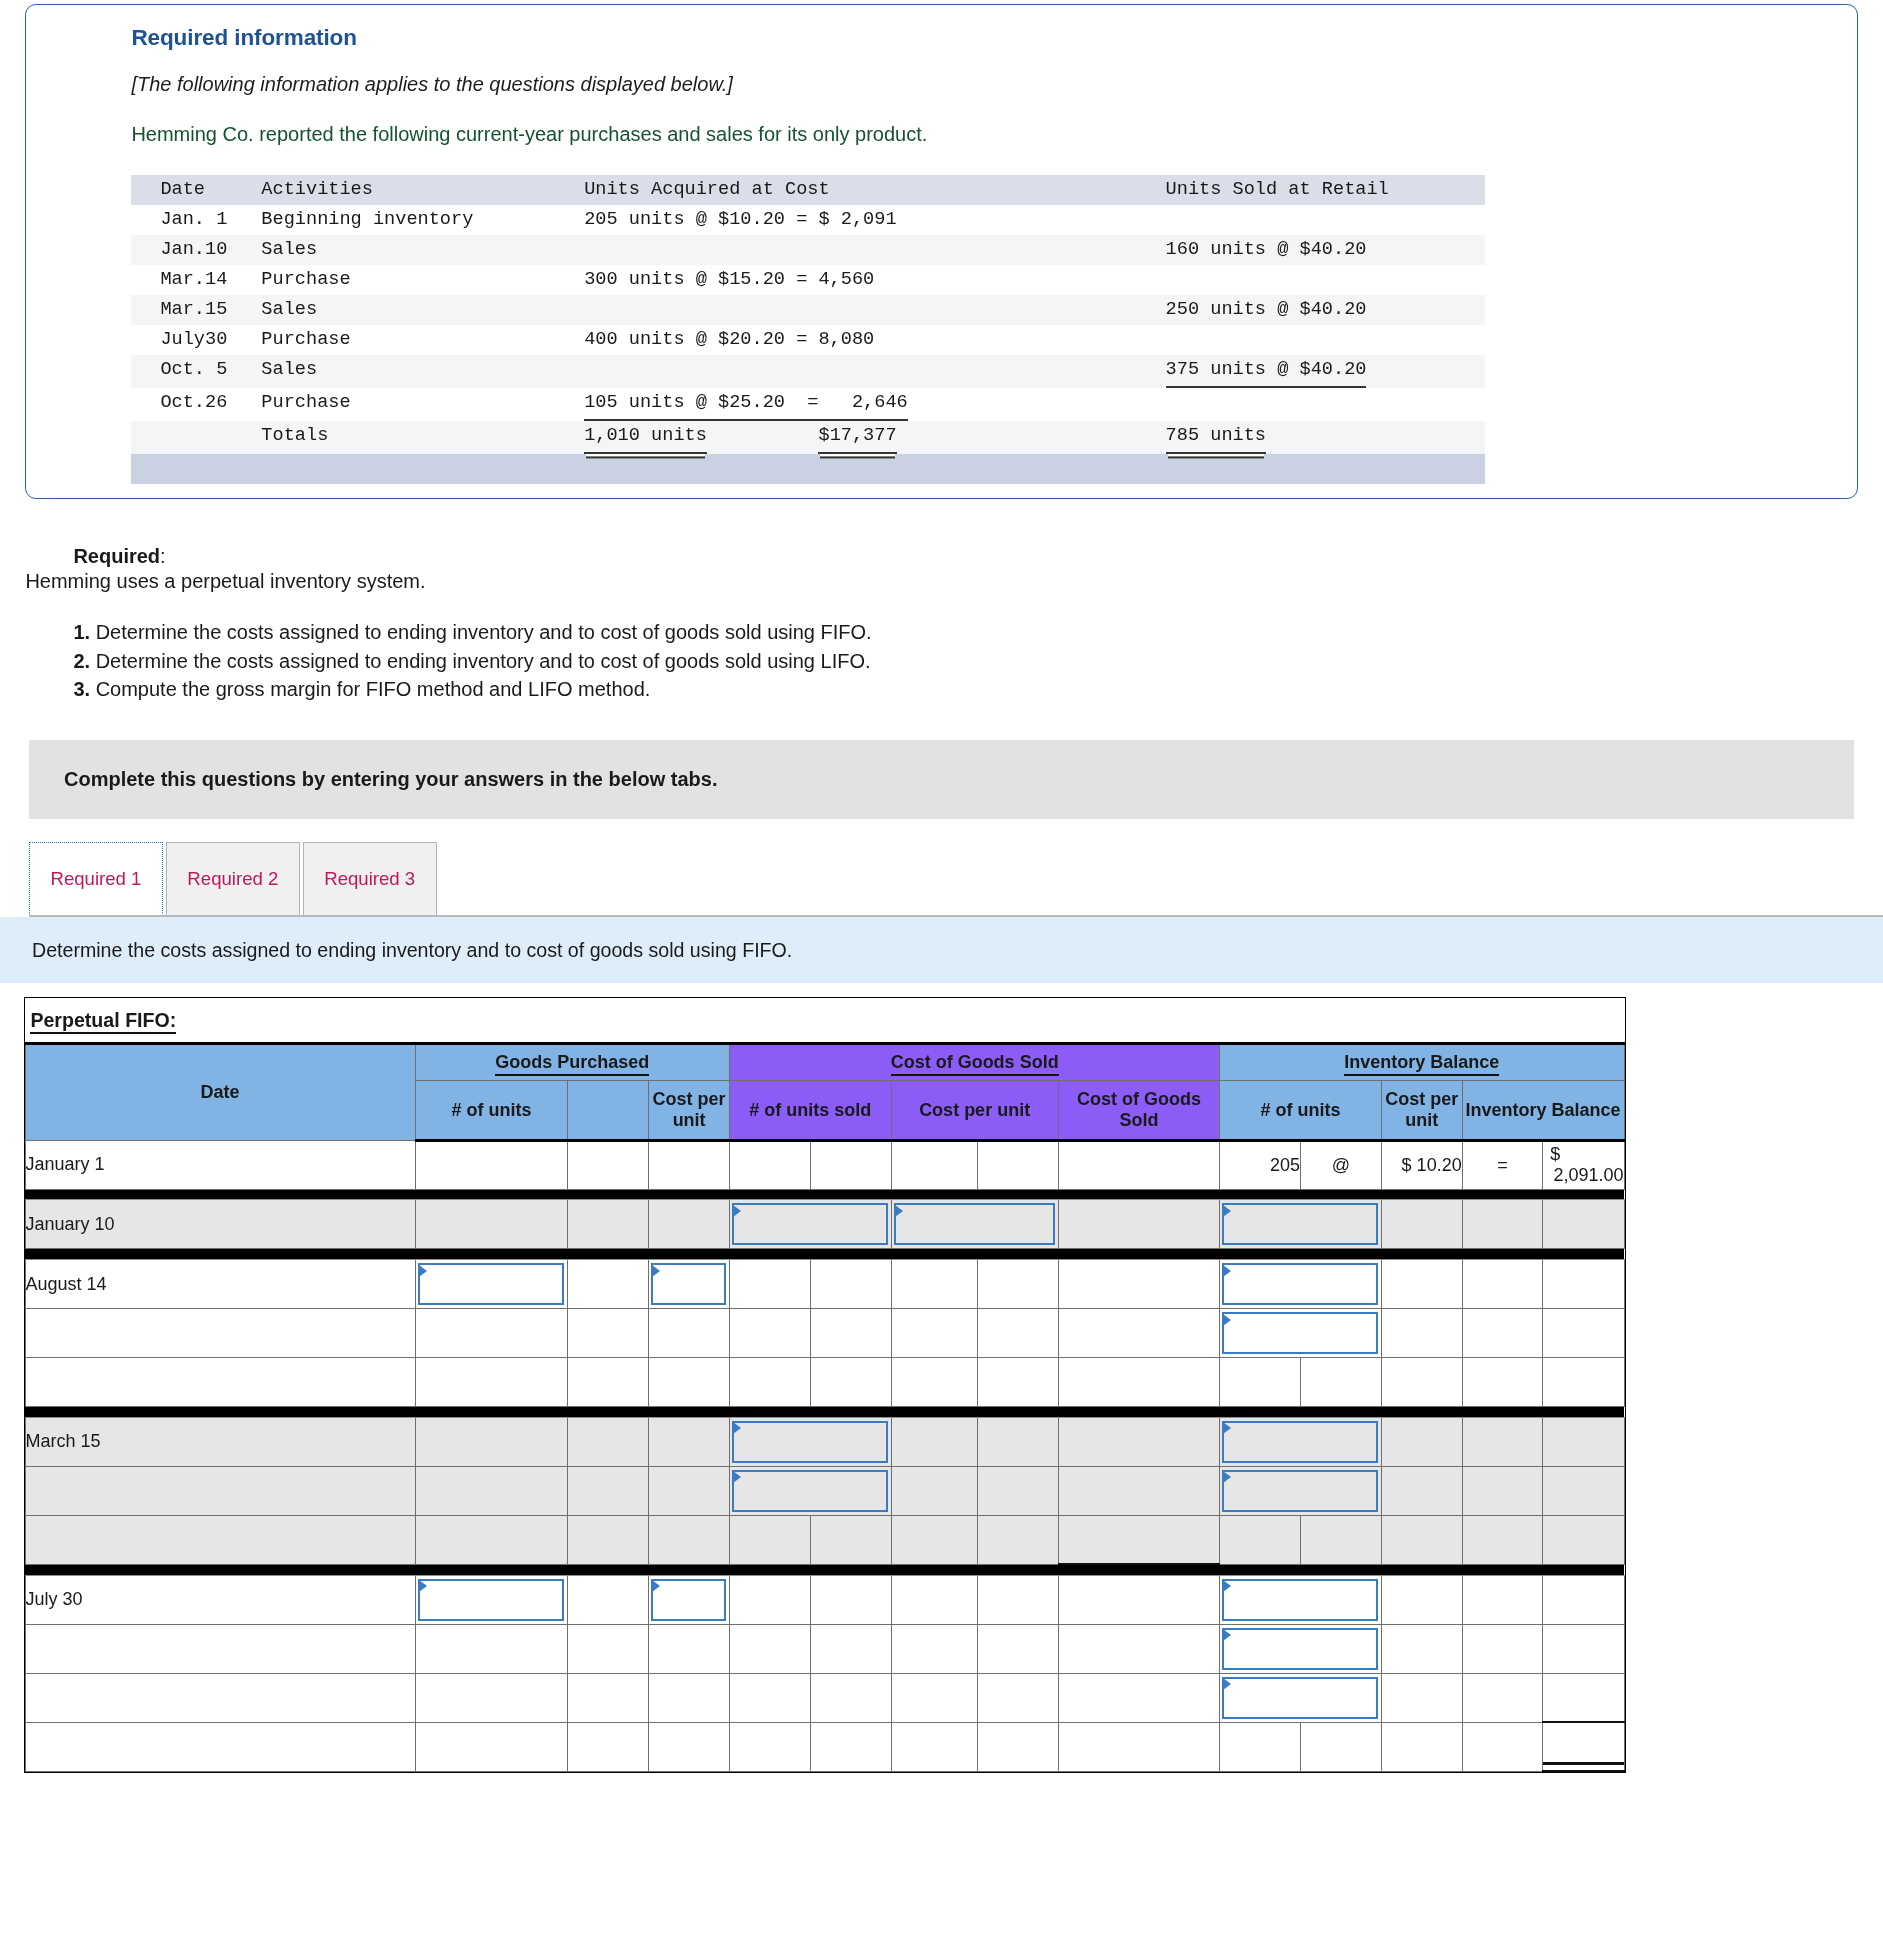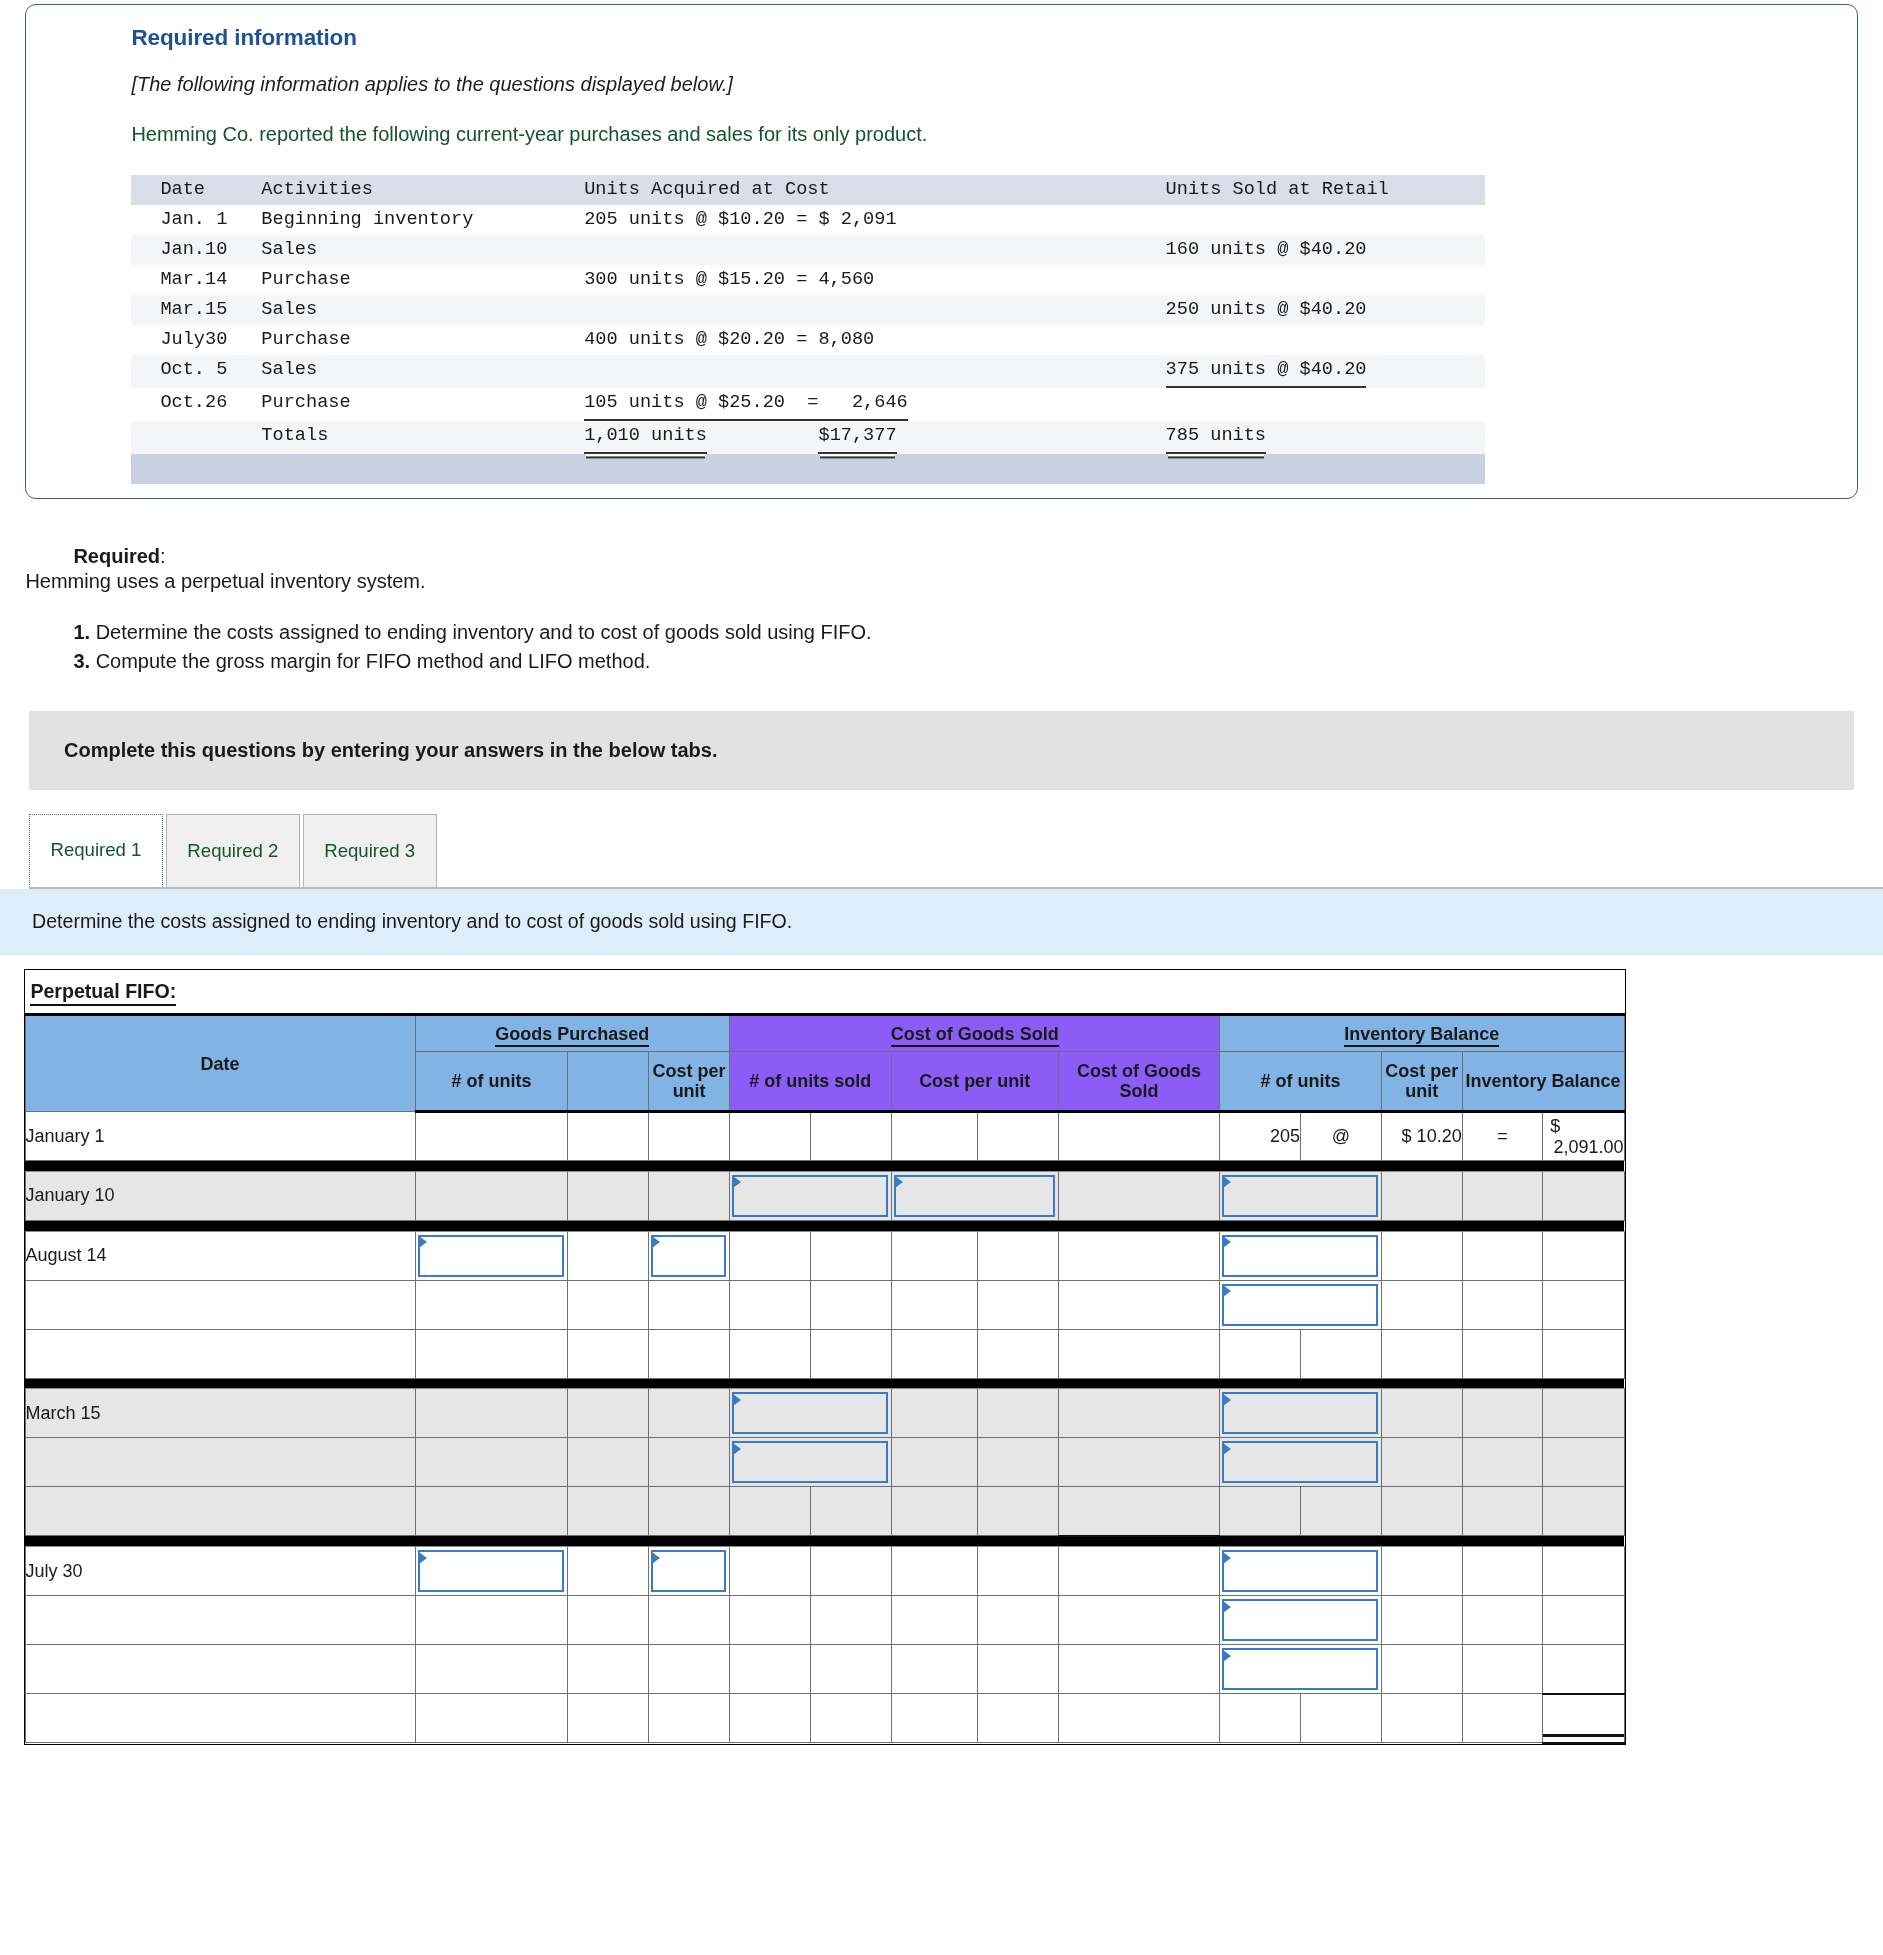--- a/index.html
+++ b/index.html
@@ -100,21 +100,21 @@
     background: #f0f0f0;
     border: 1px solid #b4b4b4;
     border-bottom: none;
     height: 73px;
     display: flex;
     align-items: center;
     justify-content: center;
     font-size: 18.6px;
     padding: 0 20.5px;
     margin-right: 2.9px;
-    color: #14532d;
+    color: #be185d;
   }
   .tab.active {
     background: #ffffff;
     border: 1.5px dotted #2c6fc2;
     border-bottom: 1.5px solid #fff;
     position: relative;
     z-index: 3;
   }
   .tabs-underline {
     height: 2px;
@@ -293,20 +293,21 @@
       </table>
     </div>
   </div>
 </div>
 
 <div class="req-sec">
   <div><b>Required</b><span>:</span></div>
   <div>Hemming uses a perpetual inventory system.</div>
   <div class="req-list" id="req-list">
       <div><b>1.</b><span> Determine the costs assigned to ending inventory and to cost of goods sold using FIFO.</span></div>
+      <div><b>2.</b><span> Determine the costs assigned to ending inventory and to cost of goods sold using LIFO.</span></div>
       <div><b>3.</b><span> Compute the gross margin for FIFO method and LIFO method.</span></div>
     </div>
 </div>
 
 <div class="grey-banner">Complete this questions by entering your answers in the below tabs.</div>
 
 <div class="tabs-row" id="tabs-row">
     <div class="tab active">
       <span>Required 1</span>
     </div>

